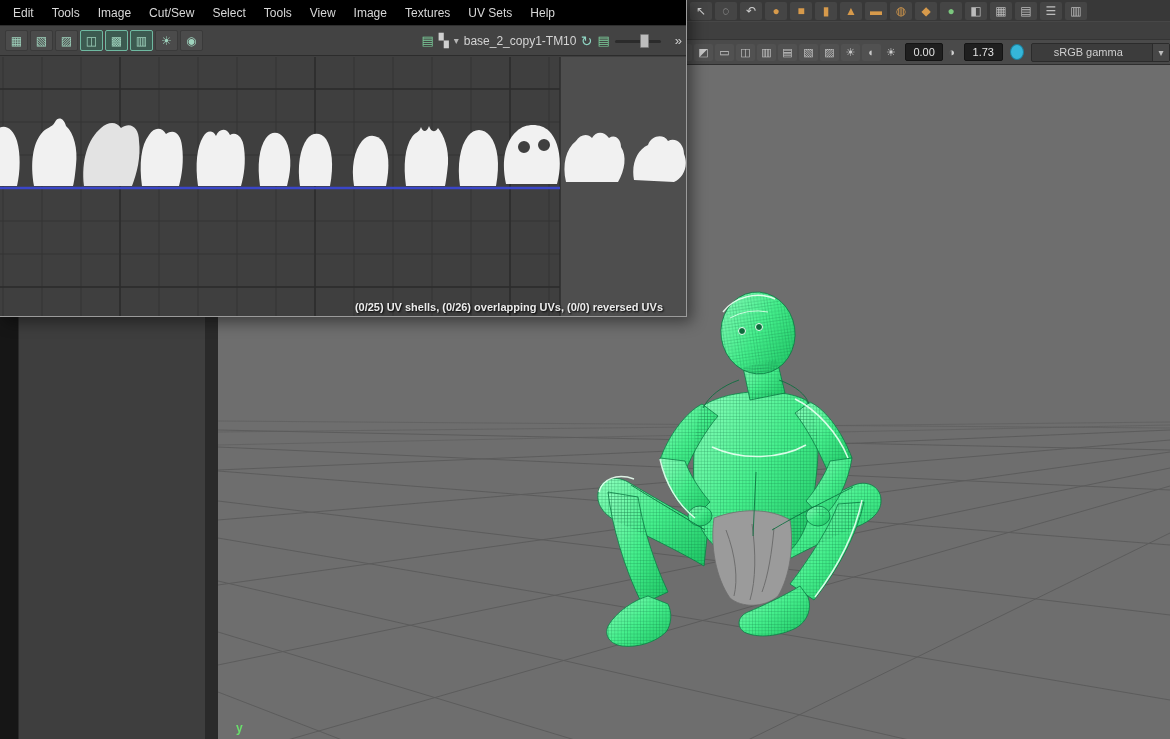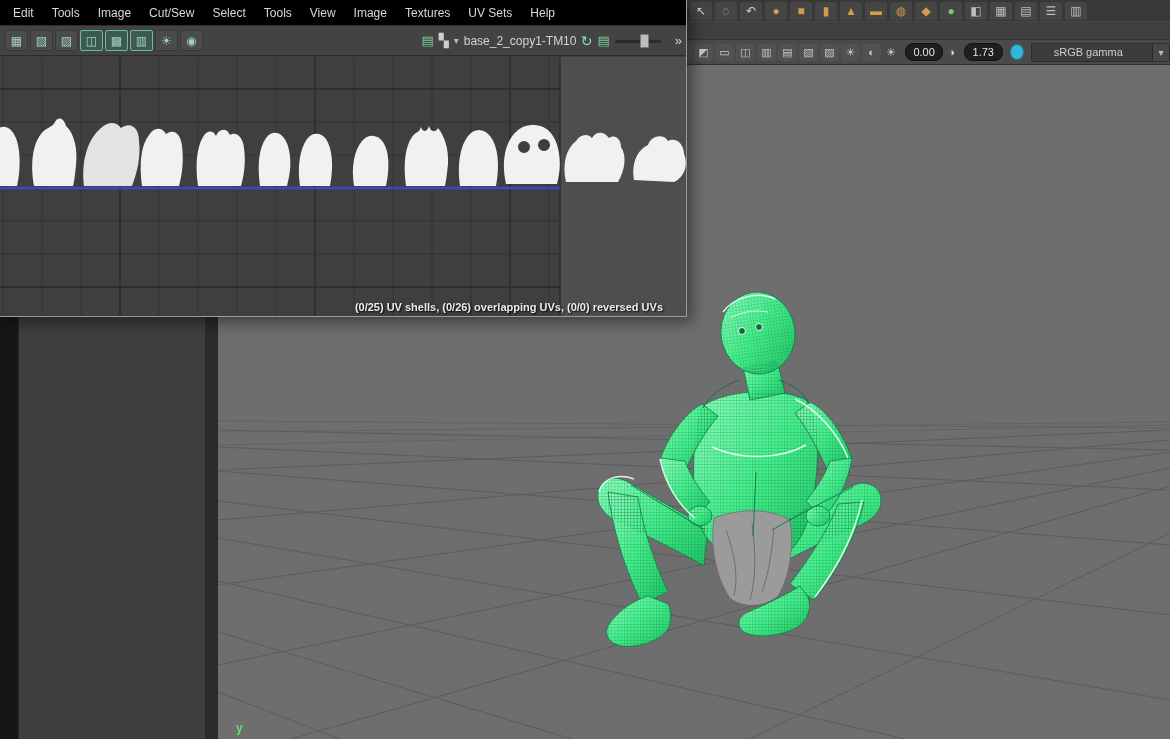--- a/index.html
+++ b/index.html
@@ -12,21 +12,21 @@
   .shelf-icon { width:22px; height:18px; background:#454545; border-radius:2px; display:flex;
                 align-items:center; justify-content:center; font-size:12px; line-height:1; }
   .shelf-row2 { position:absolute; left:0; top:22px; right:0; height:18px; background:#3f3f3f;
                 border-bottom:1px solid #343434; }
   .panel-toolbar { position:absolute; left:218px; top:40px; right:0; height:25px; background:#4a4a4a;
                 border-bottom:1px solid #2e2e2e; display:flex; align-items:center; padding-left:455px; gap:2px; }
   .vp-icon { width:19px; height:17px; display:flex; align-items:center; justify-content:center;
              color:#c8c8c8; font-size:11px; background:#515151; border-radius:2px; }
   .vt-small { color:#cfcfcf; font-size:11px; margin:0 3px; }
   .vfield { background:#1f1f1f; color:#e2e2e2; font-size:11px; padding:2px 0; width:44px; text-align:center;
-            border:1px solid #141414; border-radius:8px; margin-left:4px; }
+            border:1px solid #141414; border-radius:2px; margin-left:4px; }
   .cm-circle { width:16px; height:16px; border-radius:50%; background:#35b6d9; border:1px solid #1d7f9b;
                margin:0 5px; }
   .vt-dropdown { display:flex; align-items:center; background:#3c3c3c; border:1px solid #2b2b2b; height:19px;
                  width:160px; color:#cfcfcf; font-size:11px; border-radius:2px; }
   .vt-dropdown .lbl { flex:1; padding-left:22px; }
   .vt-dropdown .arrow { width:17px; height:100%; background:#474747; display:flex; align-items:center;
                  justify-content:center; color:#bdbdbd; font-size:10px; border-left:1px solid #2b2b2b; }
 
   .left-dark  { position:absolute; left:0;   top:0; bottom:0; width:18px;  background:#161616; }
   .left-panel { position:absolute; left:18px; top:0; bottom:0; width:187px; background:#3e3e3e; border-left:1px solid #2a2a2a; }

